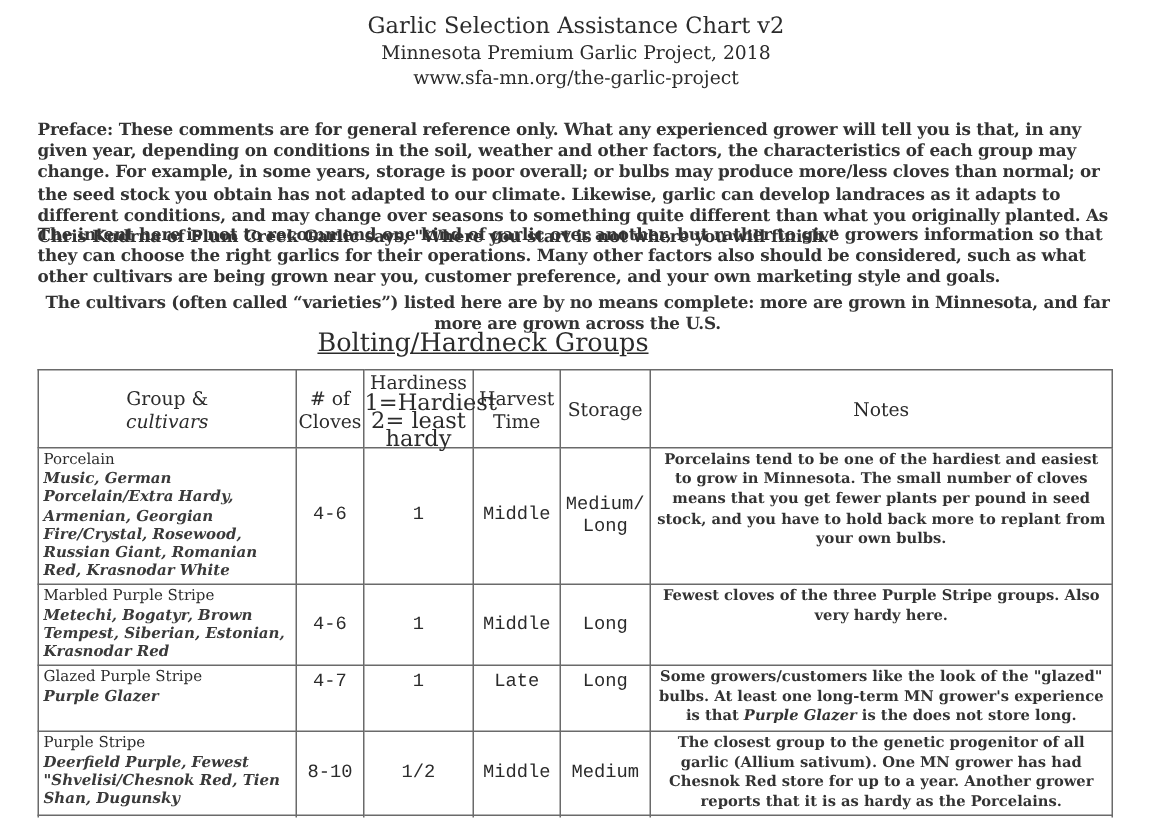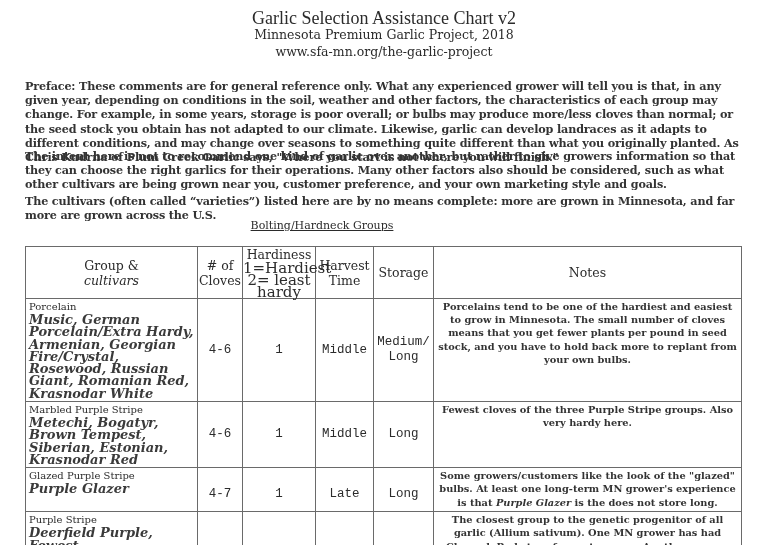--- a/index.html
+++ b/index.html
@@ -1,43 +1,43 @@
 <!DOCTYPE html>
 <html><head>
 <meta charset="utf-8">
 <style>
   html, body { margin:0; padding:0; background:#ffffff; }
   body { width:768px; height:545px; overflow:hidden; position:relative;
          font-family:"DejaVu Serif", "Liberation Serif", serif; color:#2b2b2b; }
   .hdr { position:absolute; left:0; width:768px; text-align:center; }
-  .t1 { top:8px; font-size:18px;font-family:Liberation Serif, serif; }
+  .t1 { top:8px; font-size:15px; }
   .t2 { top:27px; font-size:12.5px; }
   .t3 { top:44px; font-size:12.5px; }
   .para { position:absolute; left:25px; width:720px; font-size:11.2px; line-height:14.2px;
           font-weight:bold; color:#333; letter-spacing:-0.15px; }
   .p1 { top:79px; }
   .p2 { top:149px; }
-  .p3 { top:194px; }
+  .p3 { top:194px;text-align:center; }
   .section { position:absolute; top:219px; left:0; width:644px; text-align:center;
-             font-size:11px; }
+             font-size:17px; }
   .section span { text-decoration:underline; }
   table { position:absolute; left:25px; top:246px; border-collapse:collapse;
           table-layout:fixed; width:716px; }
   td, th { border:1.3px solid #6a6a6a; vertical-align:middle; padding:0; }
   th { font-weight:normal; font-size:12.5px; text-align:center; line-height:15px; height:48px; }
   th .small { font-size:15px; line-height:12px; display:block; }
   th i { font-style:italic; }
   td.grp { padding:1px 3px; vertical-align:top; }
   td.grp .gname { font-size:10px; line-height:14px; display:block; }
-  td.grp .cult { font-size:13px; line-height:12.3px; font-style:italic; font-weight:bold;
+  td.grp .cult { font-size:10px; line-height:12.3px; font-style:italic; font-weight:bold;
                  color:#3a3a3a; display:block; }
   td.c { text-align:center; font-size:12.5px; line-height:15px;font-family:Liberation Mono, monospace; }
   td.n { vertical-align:top; font-size:9.8px; line-height:13.2px; font-weight:bold;
          padding:1px 4px; color:#333;text-align:center; }
-  td.top { vertical-align:top; padding-top:19px; }
+  td.top { vertical-align:top; padding-top:3px; }
 </style>
 </head>
 <body>
 
 <div class="hdr t1">Garlic Selection Assistance Chart v2</div>
 <div class="hdr t2">Minnesota Premium Garlic Project, 2018</div>
 <div class="hdr t3">www.sfa-mn.org/the-garlic-project</div>
 
 <div class="para p1"><span>Preface:</span><span style="font-weight:bold"> These comments are for general reference only.  What any experienced grower will tell you is that, in any given year, depending on conditions in the soil, weather and other factors, the characteristics of each group may change.  For example, in some years, storage is poor overall; or bulbs may produce more/less cloves than normal; or the seed stock you obtain has not adapted to our climate.  Likewise, garlic can develop landraces as it adapts to different conditions, and may change over seasons to something quite different than what you originally planted.  As Chris Kudrna of Plum Creek Garlic says, "Where you start is not where you will finish."</span></div>
 <div class="para p2">The intent here is not to recommend one kind of garlic over another, but rather to give growers information so that they can choose the right garlics for their operations.  Many other factors also should be considered, such as what other cultivars are being grown near you, customer preference, and your own marketing style and goals.</div>

